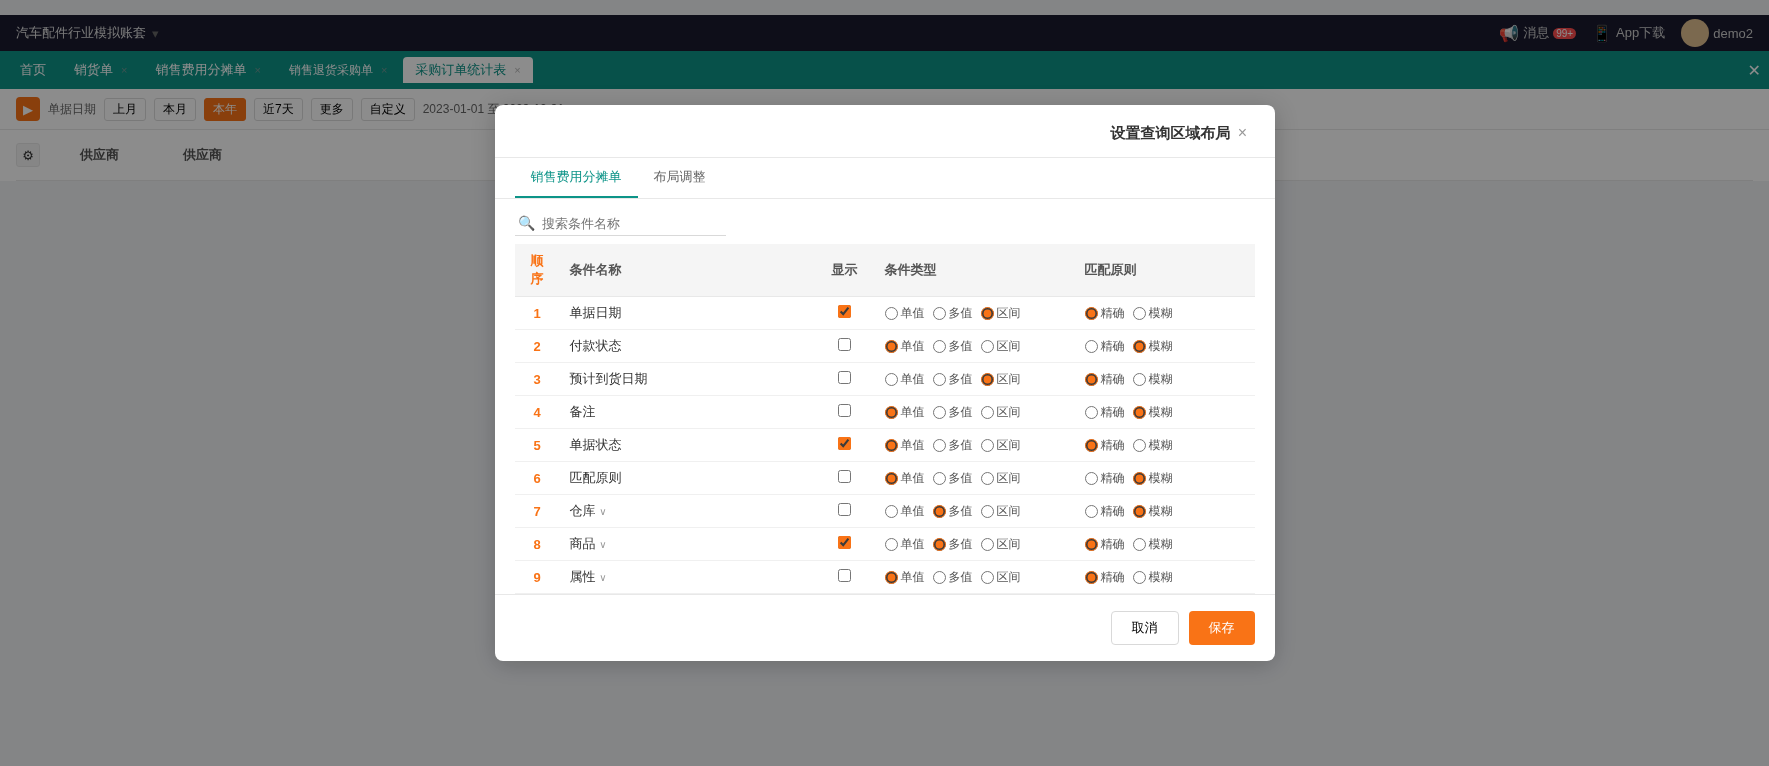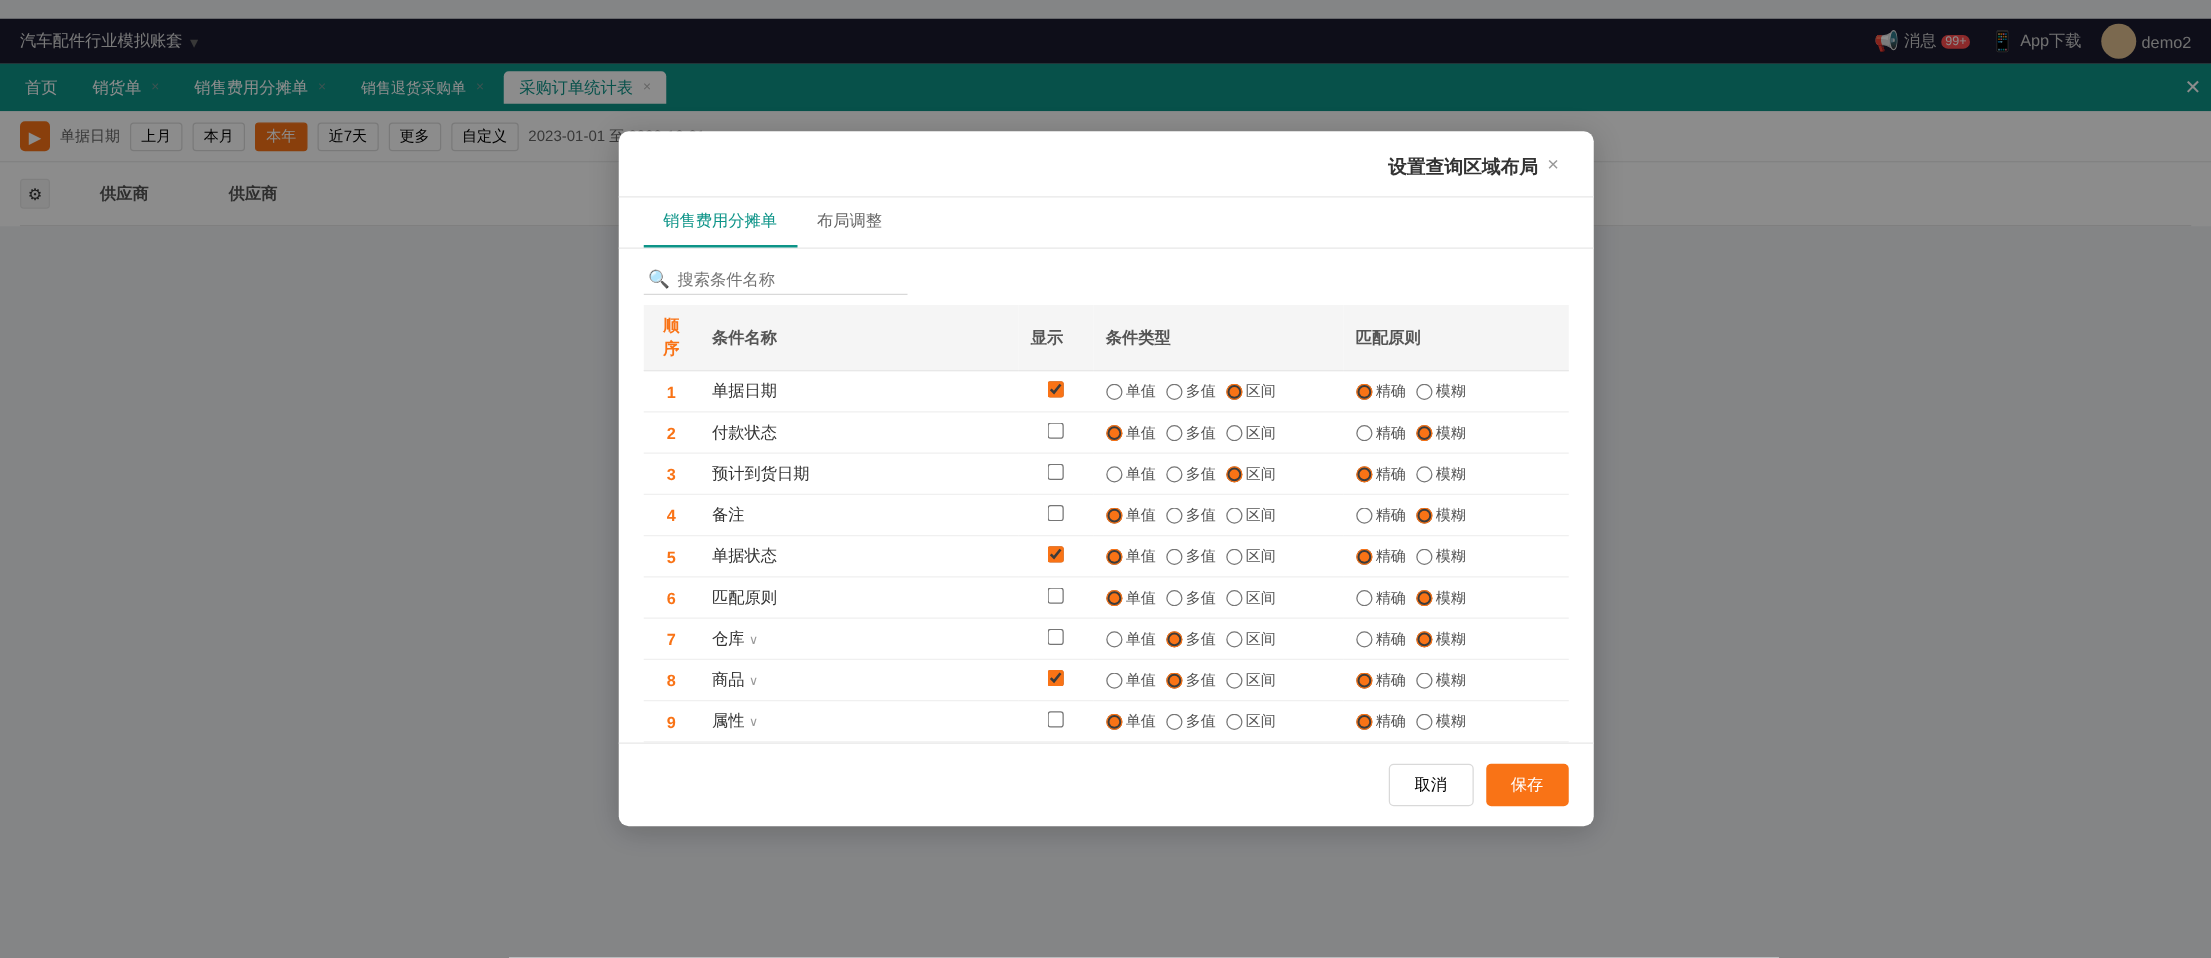--- a/index.html
+++ b/index.html
@@ -111,21 +111,21 @@
       text-align: left;
       font-size: 13px;
       color: #555;
       border-bottom: 1px solid #e8e8e8;
     }
     tbody tr { border-bottom: 1px solid #f0f0f0; }
     tbody td { padding: 7px 10px; font-size: 13px; color: #333; vertical-align: middle; }
 
     .col-order { width: 45px; text-align: center; color: #f97316; font-weight: bold; }
     .col-name { min-width: 120px; }
-    .col-show { width: 60px; }
+    .col-show { width: 60px; text-align: center; }
     .col-type { width: 200px; }
     .col-rule { width: 180px; }
 
     
     .radio-group { display: flex; align-items: center; gap: 8px; }
     .radio-item { display: flex; align-items: center; gap: 3px; font-size: 12px; color: #555; }
     input[type="radio"] { accent-color: #f97316; }
     input[type="checkbox"] { accent-color: #f97316; }
 
     

